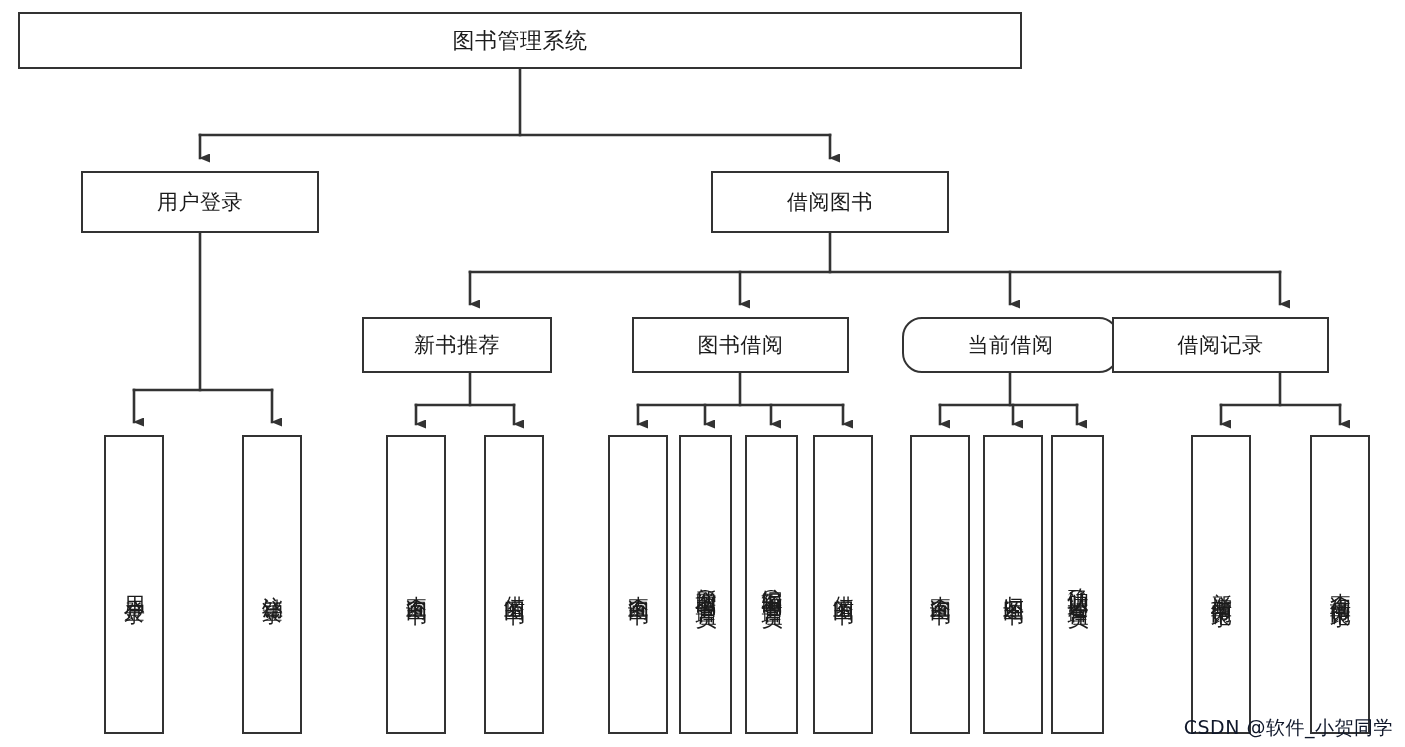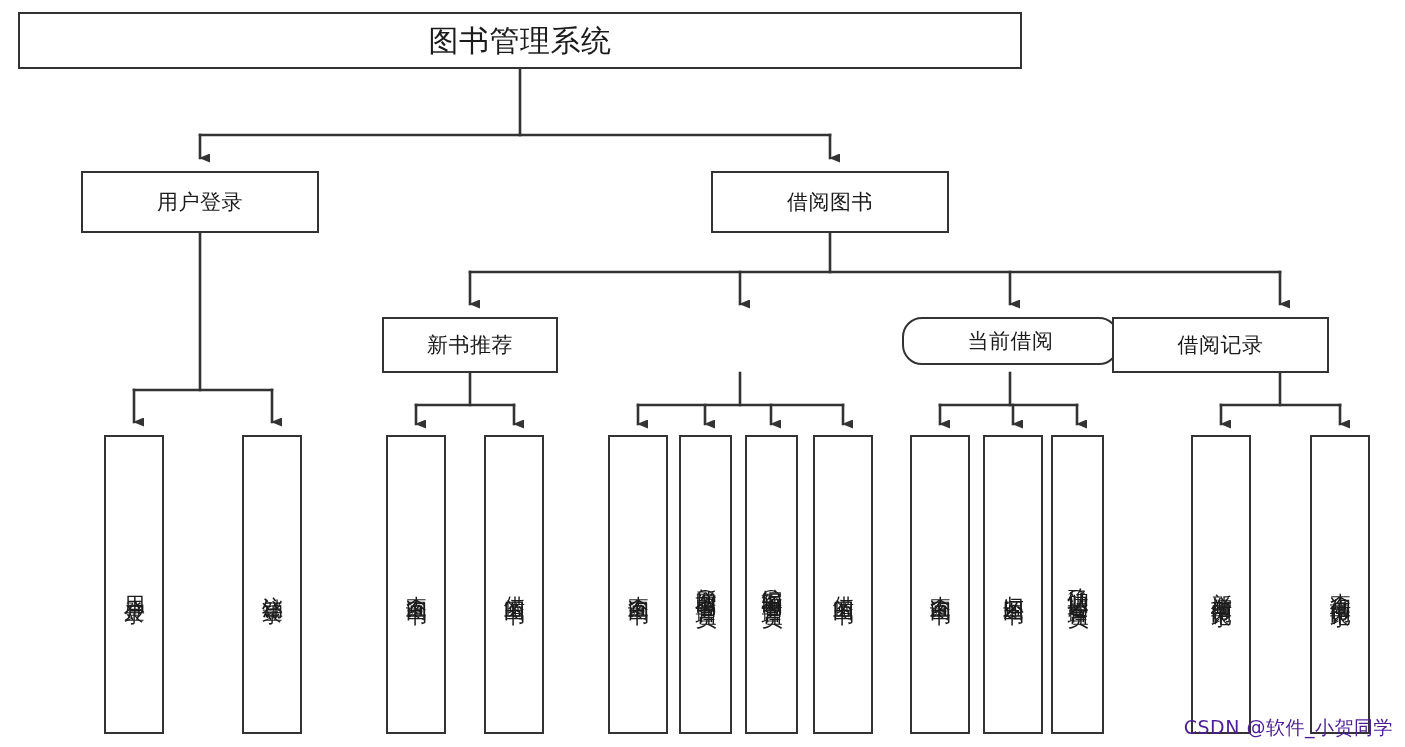--- a/index.html
+++ b/index.html
@@ -45,28 +45,28 @@
     user-select: none;
   }
   .node.vertical .label {
     writing-mode: vertical-rl;
     text-orientation: upright;
     letter-spacing: 3px;
     white-space: nowrap;
     font-size: 21px;
   }
   .node.root .label {
-    font-size: 30px;
+    font-size: 22px;
   }
   #watermark {
     position: absolute;
     right: 12px;
     bottom: 6px;
     font-size: 19px;
-    color: #4c1d95;
+    color: #0f172a;
     letter-spacing: 0.5px;
     white-space: nowrap;
     z-index: 5;
     user-select: none;
   }
 </style>
 </head>
 <body>
 
 <div id="diagram-root">
@@ -125,24 +125,27 @@
     <span class="label">图书管理系统</span>
   </div>
 
   <div class="node" style="left:81px; top:171px; width:238px; height:62px;">
     <span class="label">用户登录</span>
   </div>
   <div class="node" style="left:711px; top:171px; width:238px; height:62px;">
     <span class="label">借阅图书</span>
   </div>
 
-  <div class="node" style="left:362px; top:317px; width:176px; height:56px;margin-left:20px;">
+  <div class="node" style="left:362px; top:317px; width:190px; height:56px;">
     <span class="label">新书推荐</span>
   </div>
-  <div class="node" style="left:902px; top:317px; width:217px; height:48px;border-radius:20px;">
+  <div class="node" style="left:632px; top:317px; width:217px; height:56px;">
+    <span class="label">图书借阅</span>
+  </div>
+  <div class="node" style="left:902px; top:317px; width:217px; height:56px;border-radius:20px;">
     <span class="label">当前借阅</span>
   </div>
   <div class="node" style="left:1112px; top:317px; width:217px; height:56px;">
     <span class="label">借阅记录</span>
   </div>
 
   <div class="node vertical" style="left:104px; top:435px; width:60px; height:299px;">
     <span class="label">用户登录</span>
   </div>
   <div class="node vertical" style="left:242px; top:435px; width:60px; height:299px;">

